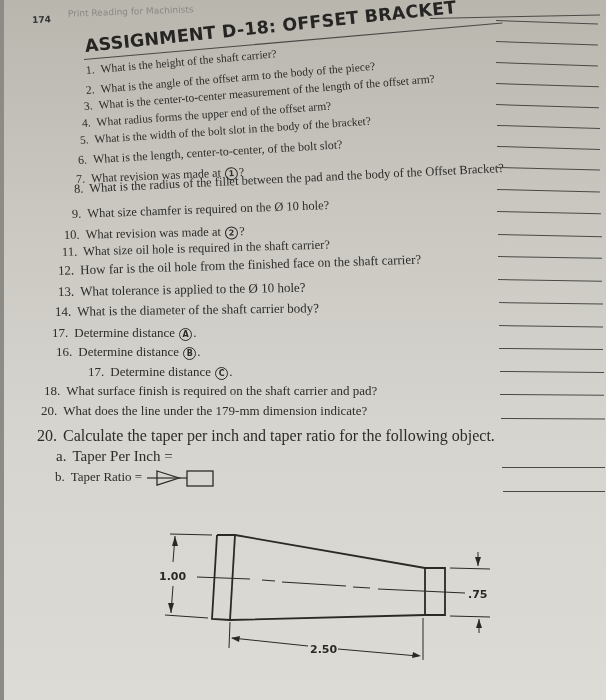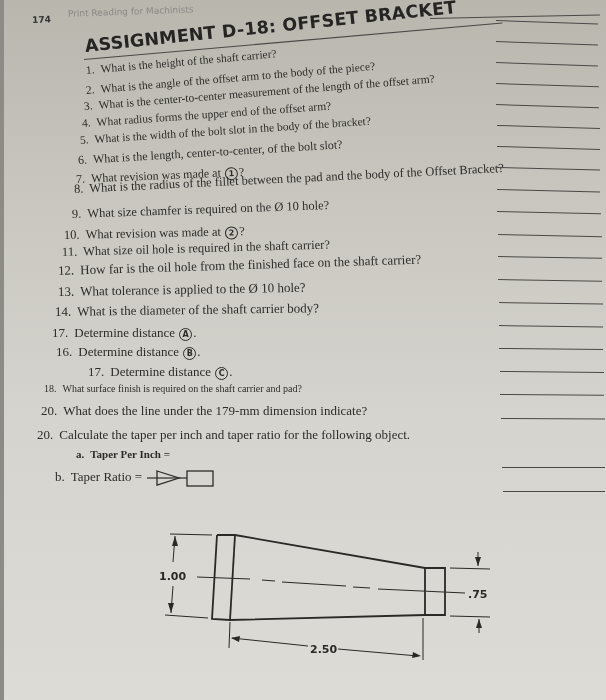--- a/index.html
+++ b/index.html
@@ -95,30 +95,30 @@
   <span class="circ">A</span><span>.</span>
 </div>
 <div class="q" style="left:56px;top:344px;font-size:13px;">
   <span class="n">16.</span><span>Determine distance</span>
   <span class="circ">B</span><span>.</span>
 </div>
 <div class="q" style="left:48px;top:364px;font-size:13px;margin-left:40px;">
   <span class="n">17.</span><span>Determine distance</span>
   <span class="circ">C</span><span>.</span>
 </div>
-<div class="q" style="left:44px;top:383px;font-size:10px;">
+<div class="q" style="left:44px;top:383px;font-size:13px;">
   <span class="n">18.</span><span>What surface finish is required on the shaft carrier and pad?</span>
 </div>
 <div class="q" style="left:41px;top:403px;font-size:13px;">
   <span class="n">20.</span><span>What does the line under the 179-mm dimension indicate?</span>
 </div>
-<div class="q" style="left:37px;top:427px;font-size:13px;">
+<div class="q" style="left:37px;top:427px;font-size:16px;">
   <span class="n">20.</span><span>Calculate the taper per inch and taper ratio for the following object.</span>
 </div>
-<div class="q" style="left:76px;top:448px;font-size:11px;font-weight:bold;">
+<div class="q" style="left:56px;top:448px;font-size:15px;">
   <span class="n">a.</span><span>Taper Per Inch =</span>
 </div>
 <div class="q" style="left:55px;top:469px;font-size:13px;">
   <span class="n">b.</span><span>Taper Ratio =</span>
   <svg class="tri-box" width="72" height="18" viewBox="0 0 72 18">
     <line x1="0" y1="9" x2="10" y2="9" stroke="#2d2c29" stroke-width="1.2"></line>
     <polygon points="10,2 32,9 10,16" fill="none" stroke="#2d2c29" stroke-width="1.3"></polygon>
     <line x1="10" y1="9" x2="40" y2="9" stroke="#2d2c29" stroke-width="1.2"></line>
     <rect x="40" y="2" width="26" height="15" fill="none" stroke="#2d2c29" stroke-width="1.3"></rect>
   </svg>

